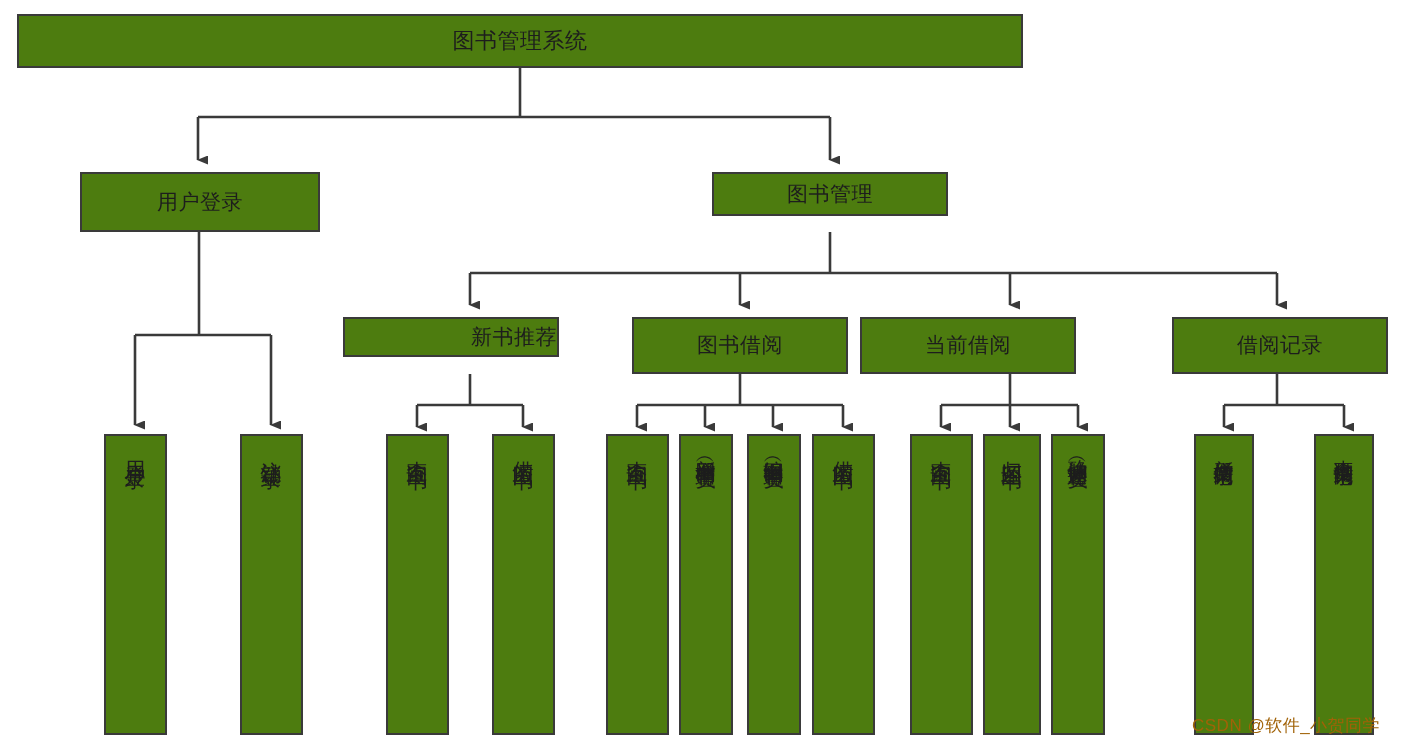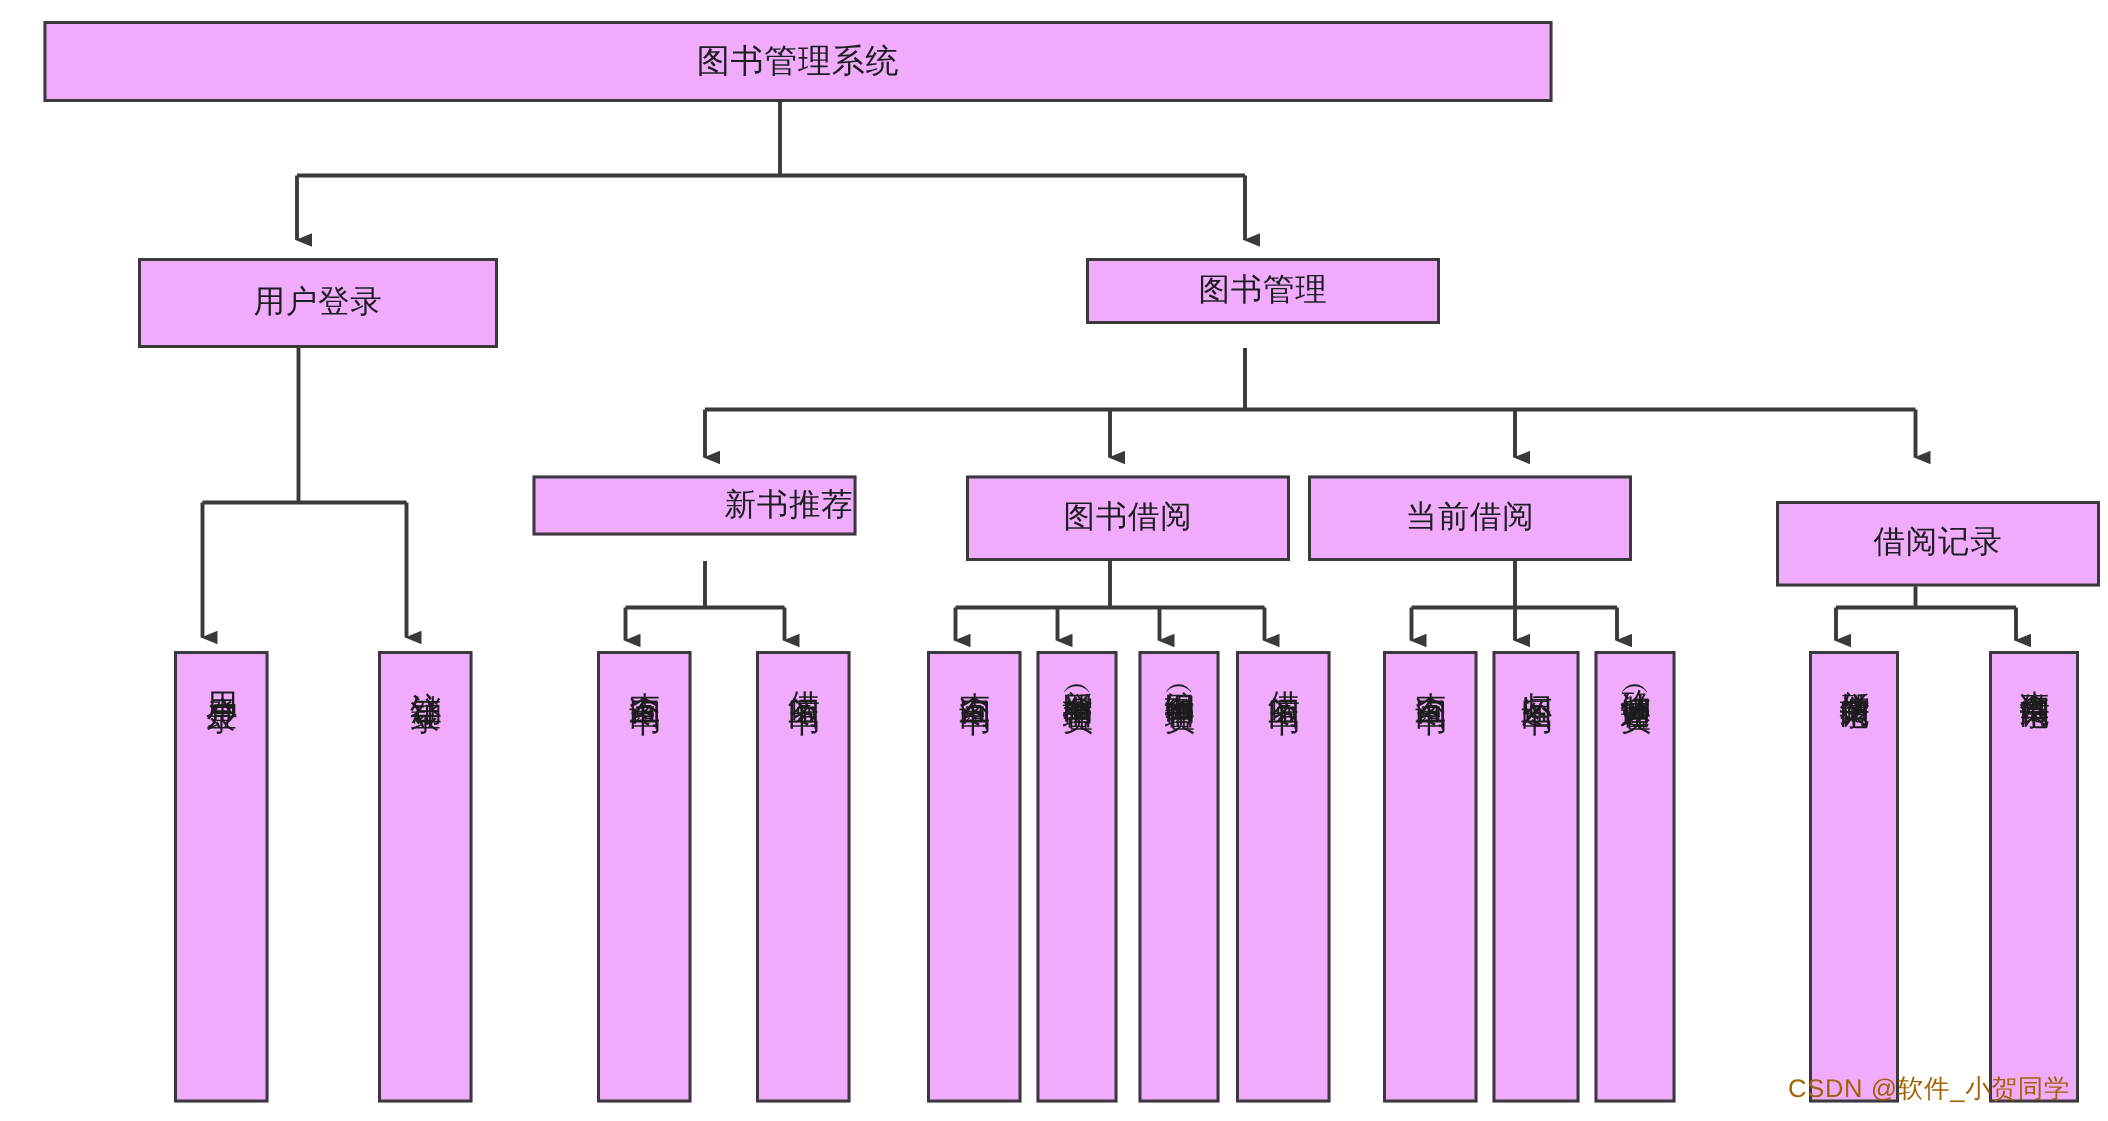--- a/index.html
+++ b/index.html
@@ -21,26 +21,25 @@
     position: absolute;
     left: 0;
     top: 0;
     width: 1405px;
     height: 747px;
     pointer-events: none;
   }
   .node {
     position: absolute;
     box-sizing: border-box;
-    background: #f0abfc;
+    background: #4d7c0f;
     border: 2px solid #3a3a3a;
     display: flex;
     align-items: center;
     justify-content: center;
-    margin-left: 12px;
   }
   .node .lbl {
     color: #1d1d1d;
     text-align: center;
     line-height: 1.18;
     letter-spacing: 0.5px;
   }
   
   .node.horiz .lbl {
     font-size: 21px;
@@ -146,21 +145,21 @@
   </div>
 
   <div class="node horiz" style="left:632px; top:317px; width:216px; height:57px;">
     <span class="lbl">图书借阅</span>
   </div>
 
   <div class="node horiz" style="left:860px; top:317px; width:216px; height:57px;">
     <span class="lbl">当前借阅</span>
   </div>
 
-  <div class="node horiz" style="left:1172px; top:334px; width:216px; height:57px;">
+  <div class="node horiz" style="left:1172px; top:317px; width:216px; height:57px;">
     <span class="lbl">借阅记录</span>
   </div>
 
   <div class="node vert" style="left:104px; top:434px; width:63px; height:301px;">
     <span class="lbl">用户登录</span>
   </div>
 
   <div class="node vert" style="left:240px; top:434px; width:63px; height:301px;">
     <span class="lbl">注销登录</span>
   </div>

